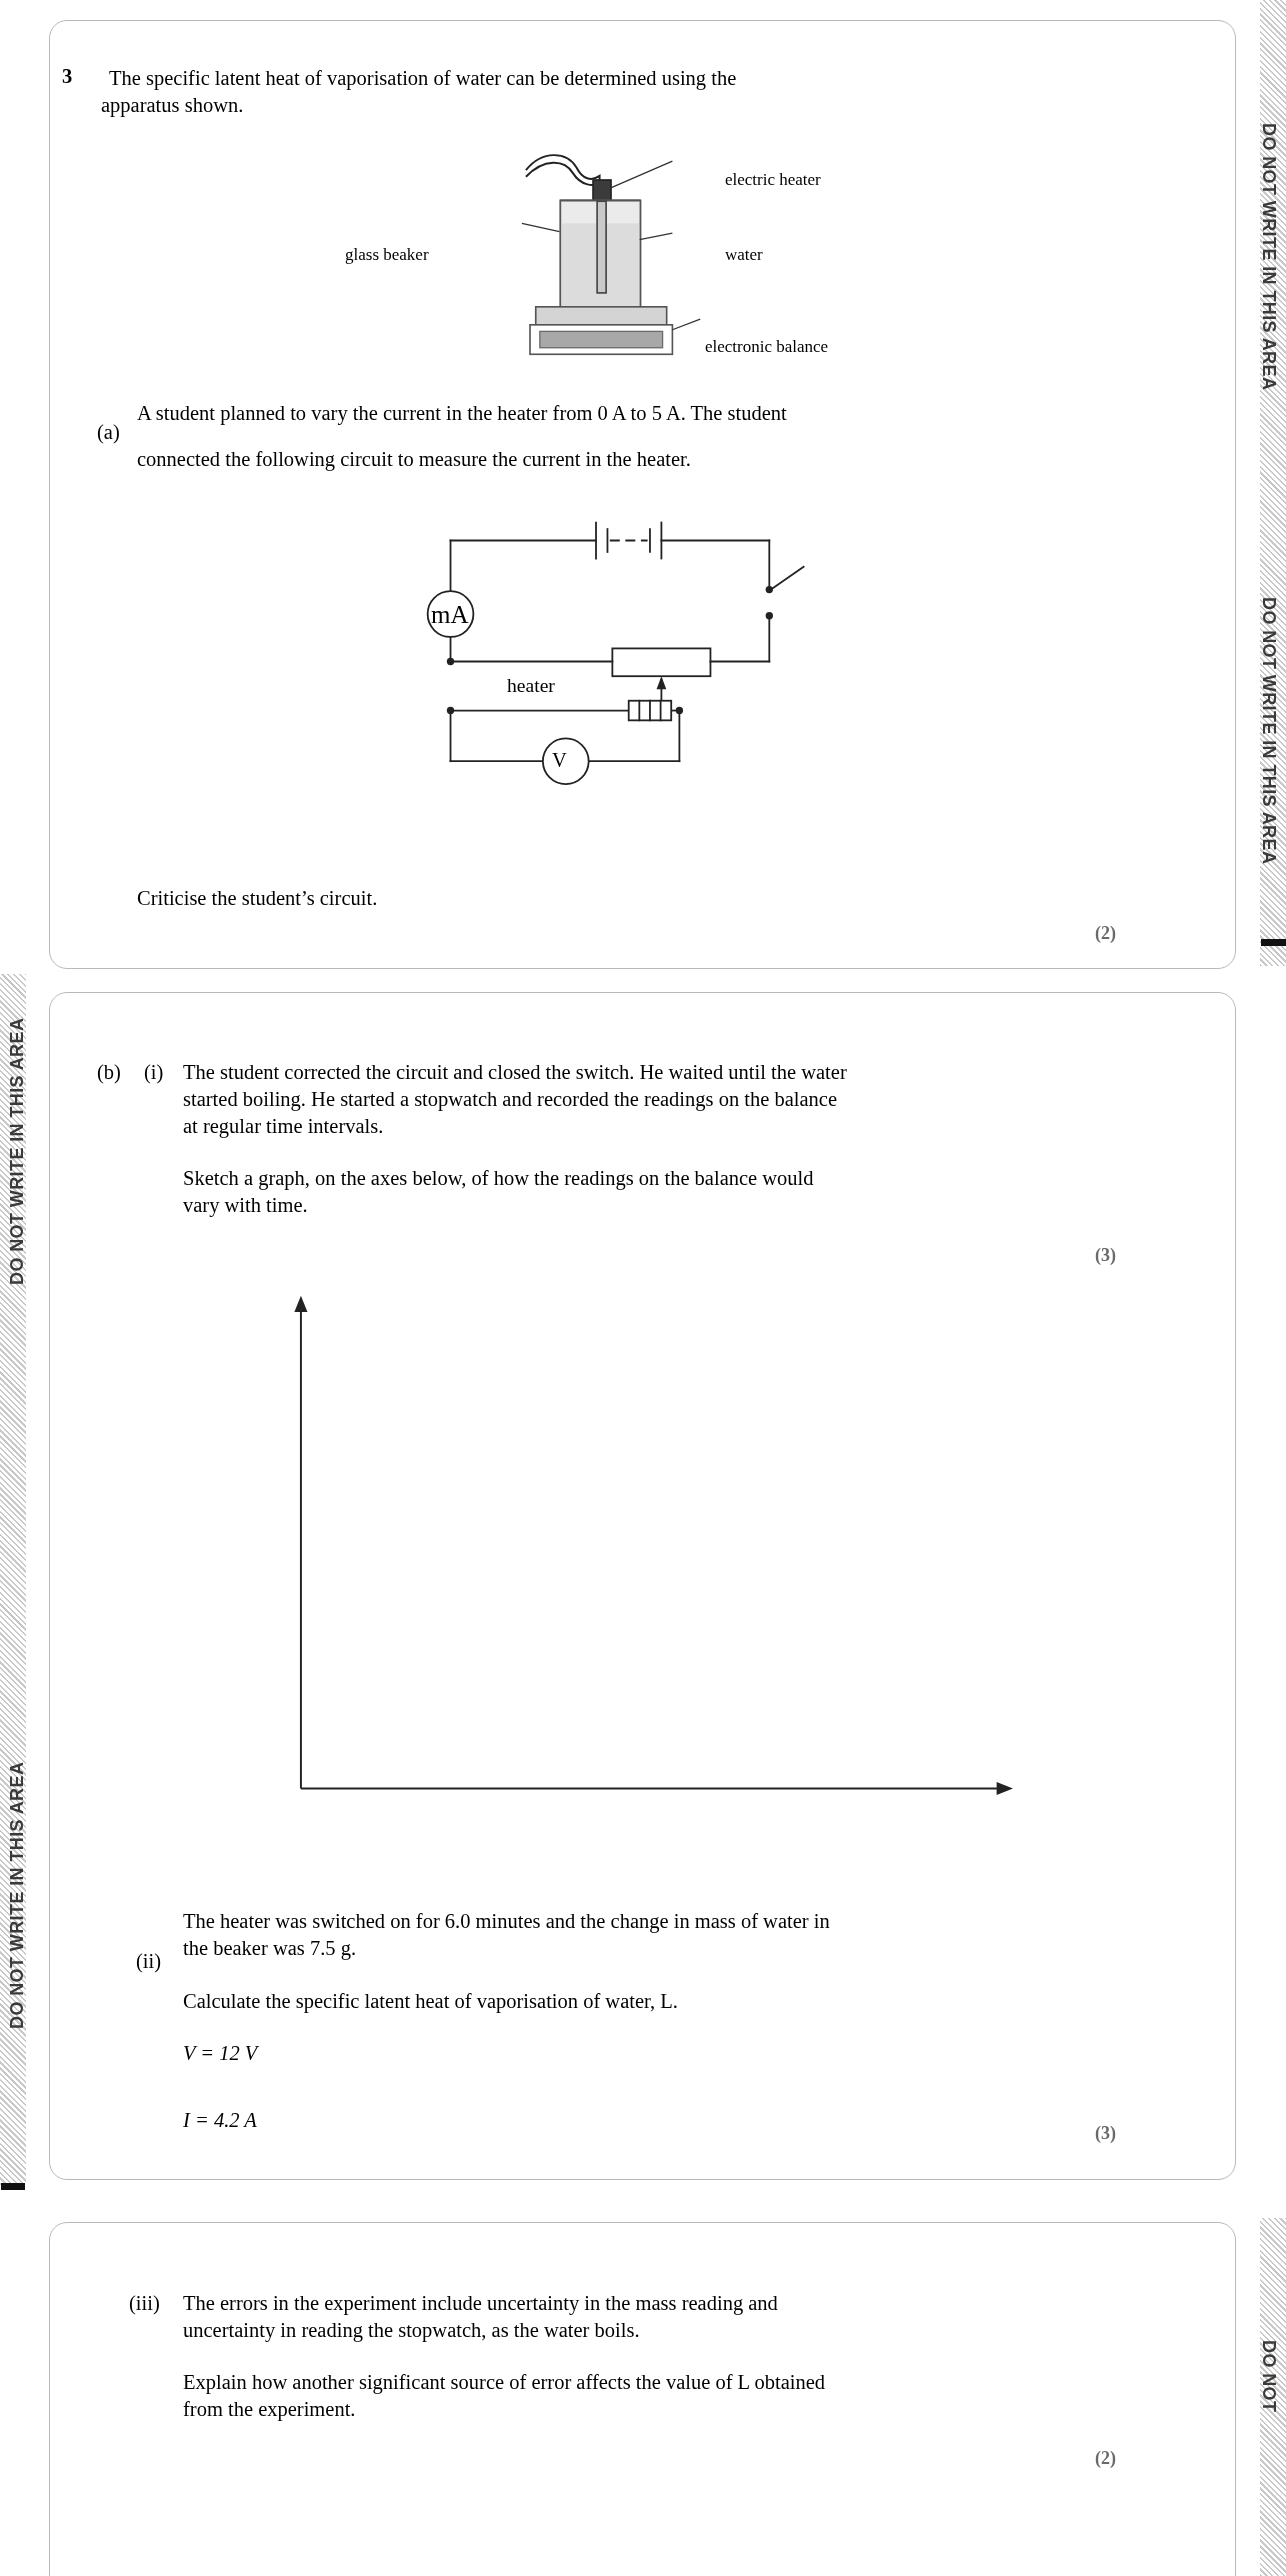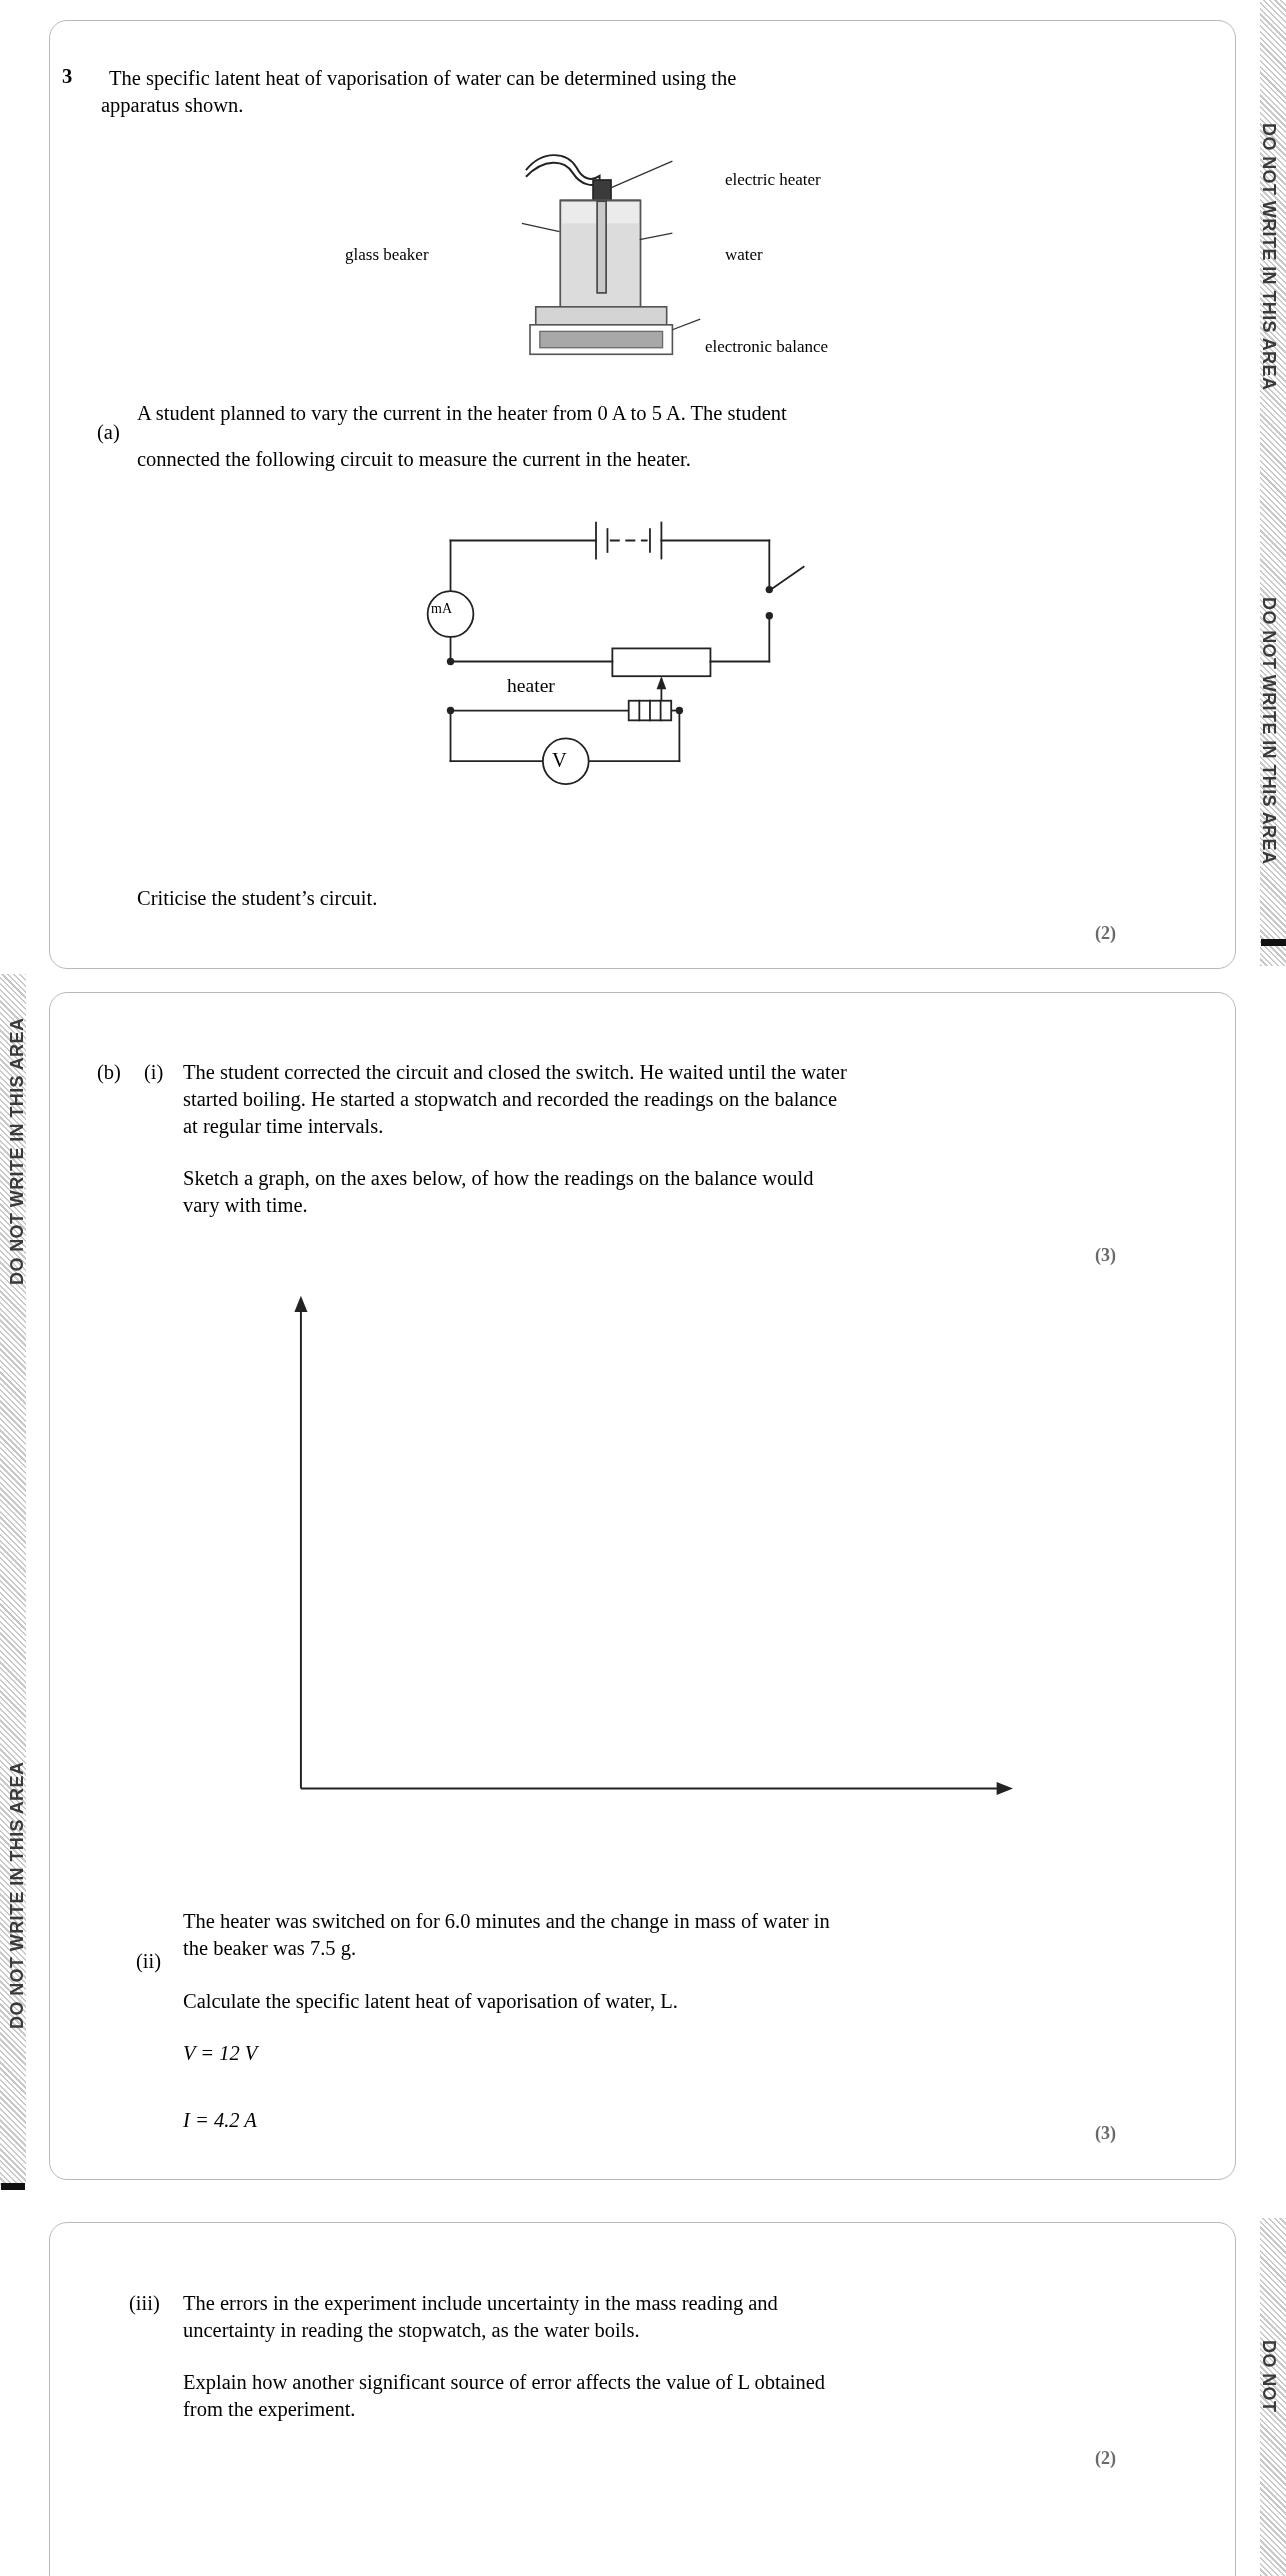--- a/index.html
+++ b/index.html
@@ -192,21 +192,21 @@
     <circle cx="201" cy="300" r="28" fill="#fff"></circle>
   </g>
 
   <circle cx="60" cy="178" r="4.5" fill="#222"></circle>
   <circle cx="60" cy="238" r="4.5" fill="#222"></circle>
   <circle cx="340" cy="238" r="4.5" fill="#222"></circle>
   <circle cx="450" cy="90" r="4.5" fill="#222"></circle>
   <circle cx="450" cy="122" r="4.5" fill="#222"></circle>
 </svg>
 
-<div class="lbl" style="left:431px; top:601px; font-size:14px;">mA</div>
+<div class="lbl" style="left:431px; top:601px; font-size:25px;">mA</div>
 <div class="lbl" style="left:552px; top:749px; font-size:20.5px;">V</div>
 <div class="lbl" style="left:507px; top:675px; font-size:19.6px;">heater</div>
 
 <div class="txt" style="left:137px; top:885px;">Criticise the student’s circuit.</div>
 <div class="marks" style="left:1095px; top:923px;">(2)</div>
 
 <div class="panel" style="left:49px; top:992px; width:1187px; height:1188px;">
 </div>
 
 <div class="txt" style="left:97px; top:1059px;">(b)</div>

